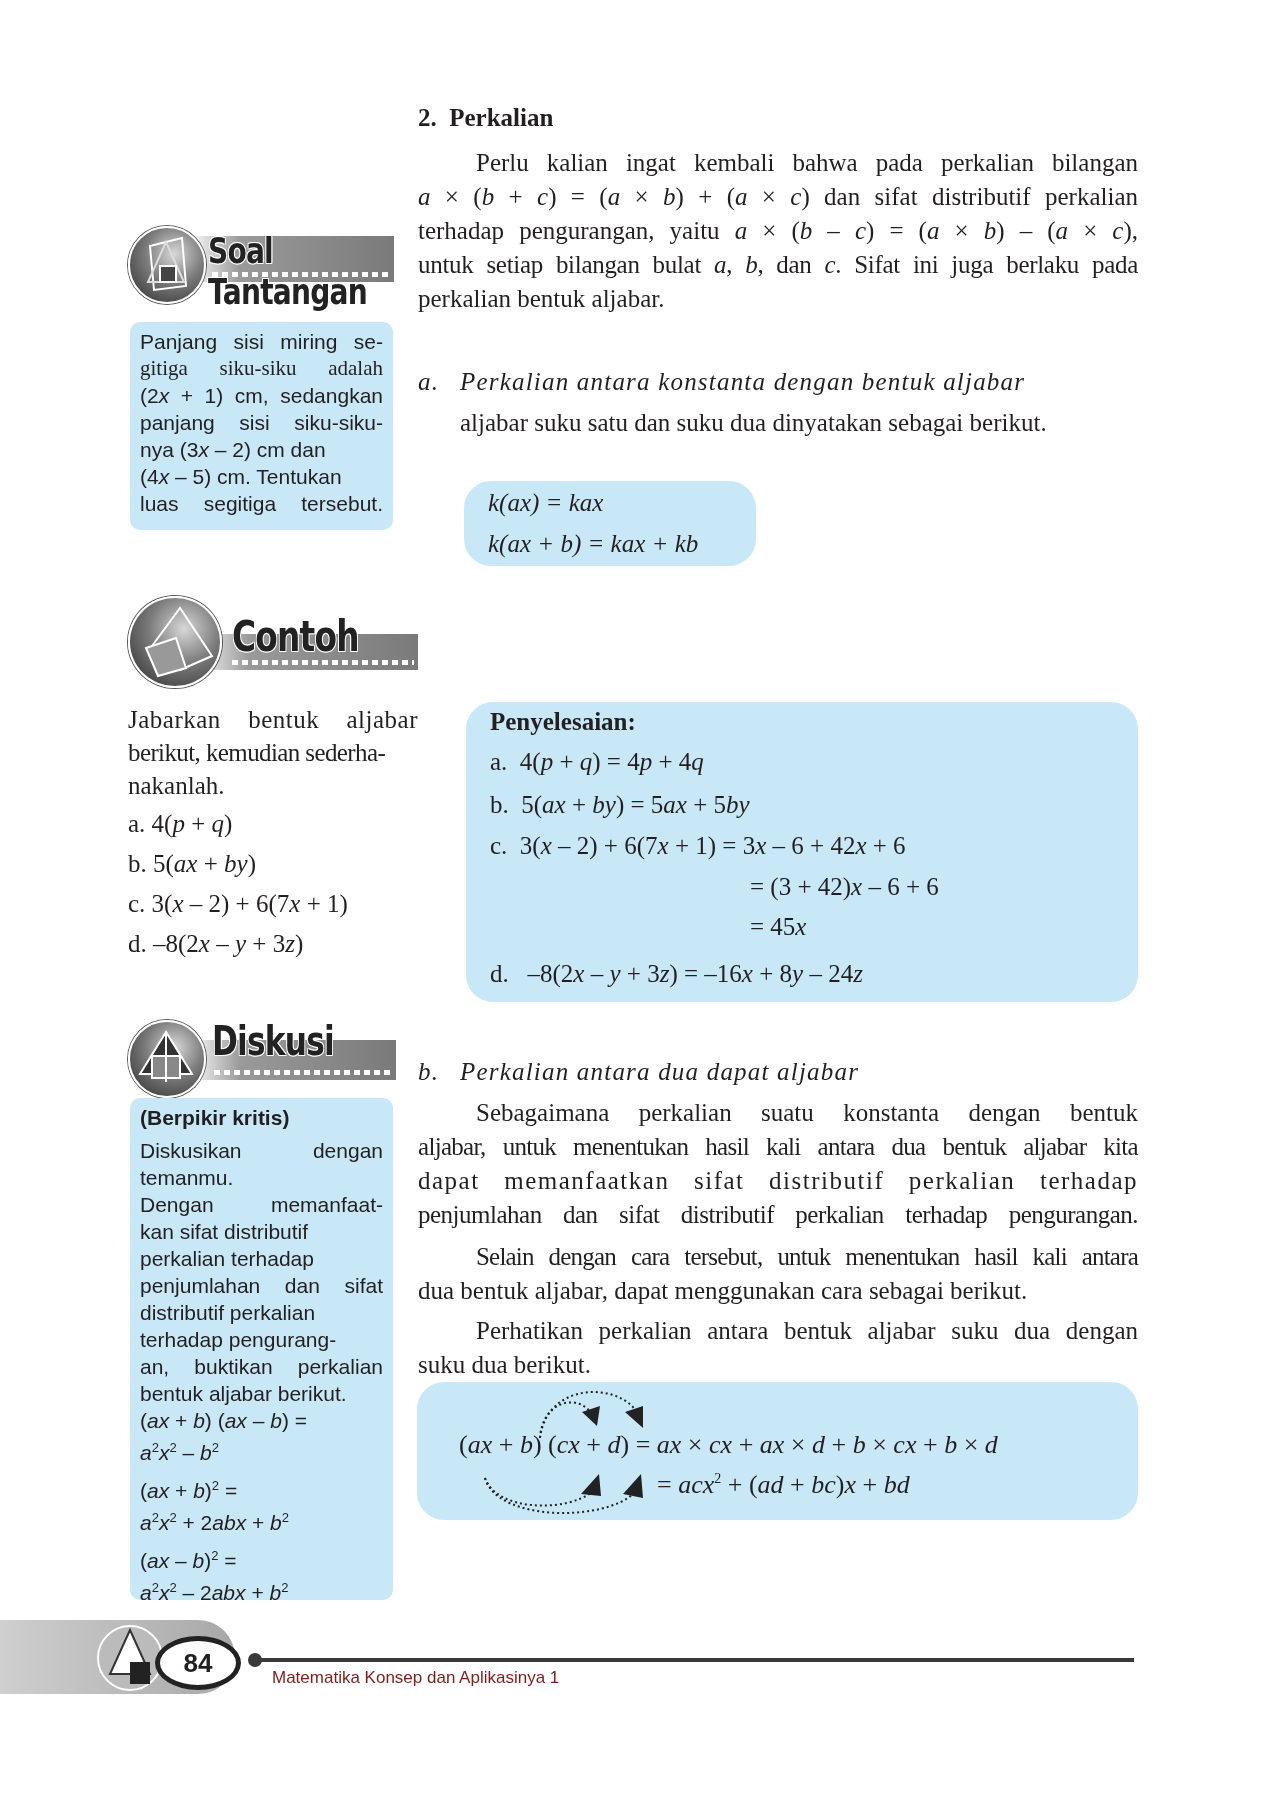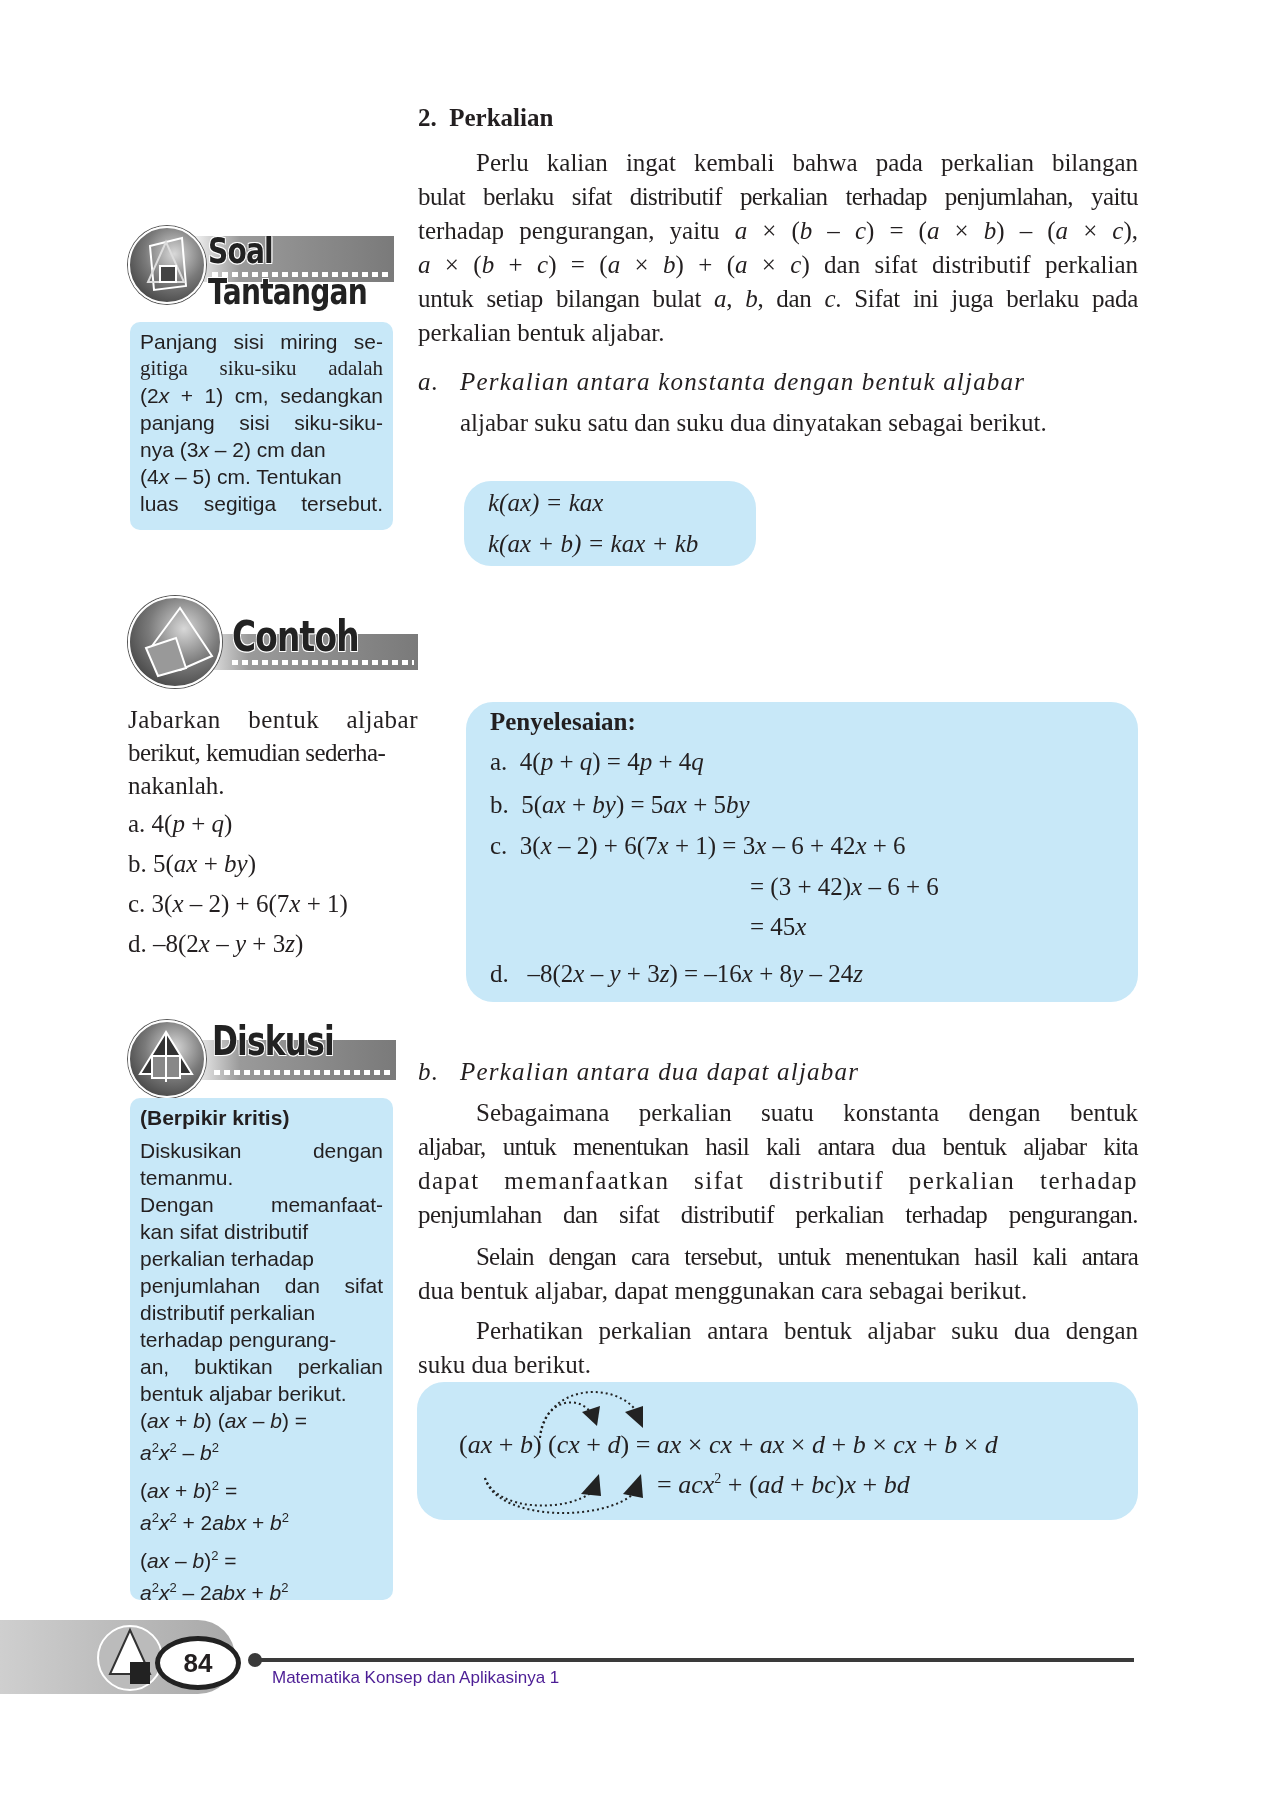--- a/index.html
+++ b/index.html
@@ -34,34 +34,33 @@
   .contoh-item { position:absolute; left:128px; font-size:25px; }
 
   
   .sol-line { position:absolute; left:490px; font-size:25px; }
 
   
   .footer-band { position:absolute; left:0; top:1620px; width:235px; height:74px; background:linear-gradient(90deg,#cfcfcf 0%, #a8a8a8 100%); border-radius:0 40px 40px 0; }
   .page-num-oval { position:absolute; left:155px; top:1636px; width:76px; height:44px; border:5px solid #222; border-radius:50%; background:#fff; font-size:26px; font-weight:bold; text-align:center; line-height:44px; }
   .footer-line { position:absolute; left:256px; top:1658px; width:878px; height:4px; background:#3a3a3a; }
   .footer-dot { position:absolute; left:248px; top:1653px; width:14px; height:14px; background:#3a3a3a; border-radius:50%; }
-  .footer-title { position:absolute; left:272px; top:1668px; font-size:17px; color:#4c1d95; }
+  .footer-title { position:absolute; left:272px; top:1668px; font-size:17px; color:#7f1d1d; }
 </style>
 </head>
 <body>
 
 <div class="section-head serif">
   <span>2.</span>&nbsp;&nbsp;<span>Perkalian</span>
 </div>
 
 <div class="para serif" style="top:146px;">
   <div style="text-align:justify;text-align-last:justify;"><span class="indent"></span><span>Perlu kalian ingat kembali bahwa pada perkalian bilangan</span></div>
-  <div style="text-align-last:justify;letter-spacing:-0.6px;">bulat berlaku sifat distributif perkalian terhadap penjumlahan, yaitu</div>
+  <div style="text-align-last:justify;"><i>a</i> × (<i>b</i> + <i>c</i>) = (<i>a</i> × <i>b</i>) + (<i>a</i> × <i>c</i>) dan sifat distributif perkalian</div>
   <div style="text-align-last:justify;">terhadap pengurangan, yaitu <i>a</i> × (<i>b</i> – <i>c</i>) = (<i>a</i> × <i>b</i>) – (<i>a</i> × <i>c</i>),</div>
-  <div style="text-align-last:justify;"><i>a</i> × (<i>b</i> + <i>c</i>) = (<i>a</i> × <i>b</i>) + (<i>a</i> × <i>c</i>) dan sifat distributif perkalian</div>
   <div style="text-align-last:justify;letter-spacing:-0.3px;">untuk setiap bilangan bulat <i>a</i>, <i>b</i>, dan <i>c</i>. Sifat ini juga berlaku pada</div>
   <div>perkalian bentuk aljabar.</div>
 </div>
 
 <div class="sub-head serif" style="top:368px;">
   <span class="lbl">a.</span><span>Perkalian antara konstanta dengan bentuk aljabar</span>
 </div>
 <div class="para serif" style="top:406px;left:460px;width:678px;">
   <div>aljabar suku satu dan suku dua dinyatakan sebagai berikut.</div>
 </div>

